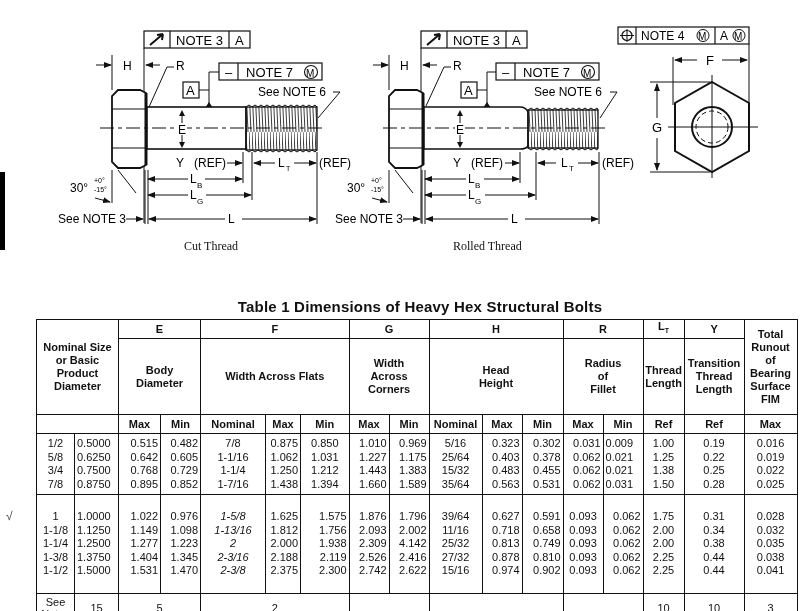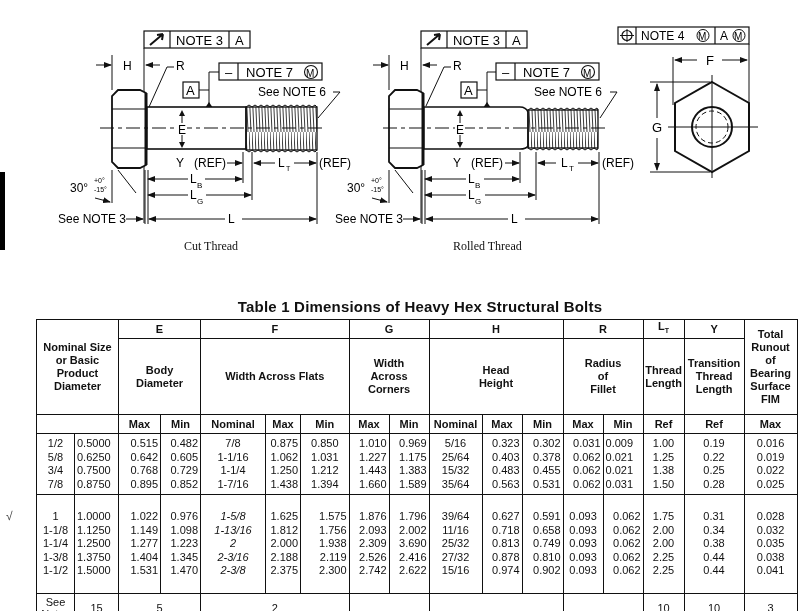--- a/index.html
+++ b/index.html
@@ -459,21 +459,21 @@
         <td class="cellstack" style="padding: 3px 2px; text-align: right;">
           <div>1.876</div>
           <div>2.093</div>
           <div>2.309</div>
           <div>2.526</div>
           <div>2.742</div>
         </td>
         <td class="cellstack" style="padding: 3px 2px; text-align: right;">
           <div>1.796</div>
           <div>2.002</div>
-          <div>3.690</div>
+          <div>4.142</div>
           <div>2.416</div>
           <div>2.622</div>
         </td>
         <td class="cellstack" style="padding: 3px 2px; text-align: center;">
           <div>39/64</div>
           <div>11/16</div>
           <div>25/32</div>
           <div>27/32</div>
           <div>15/16</div>
         </td>

